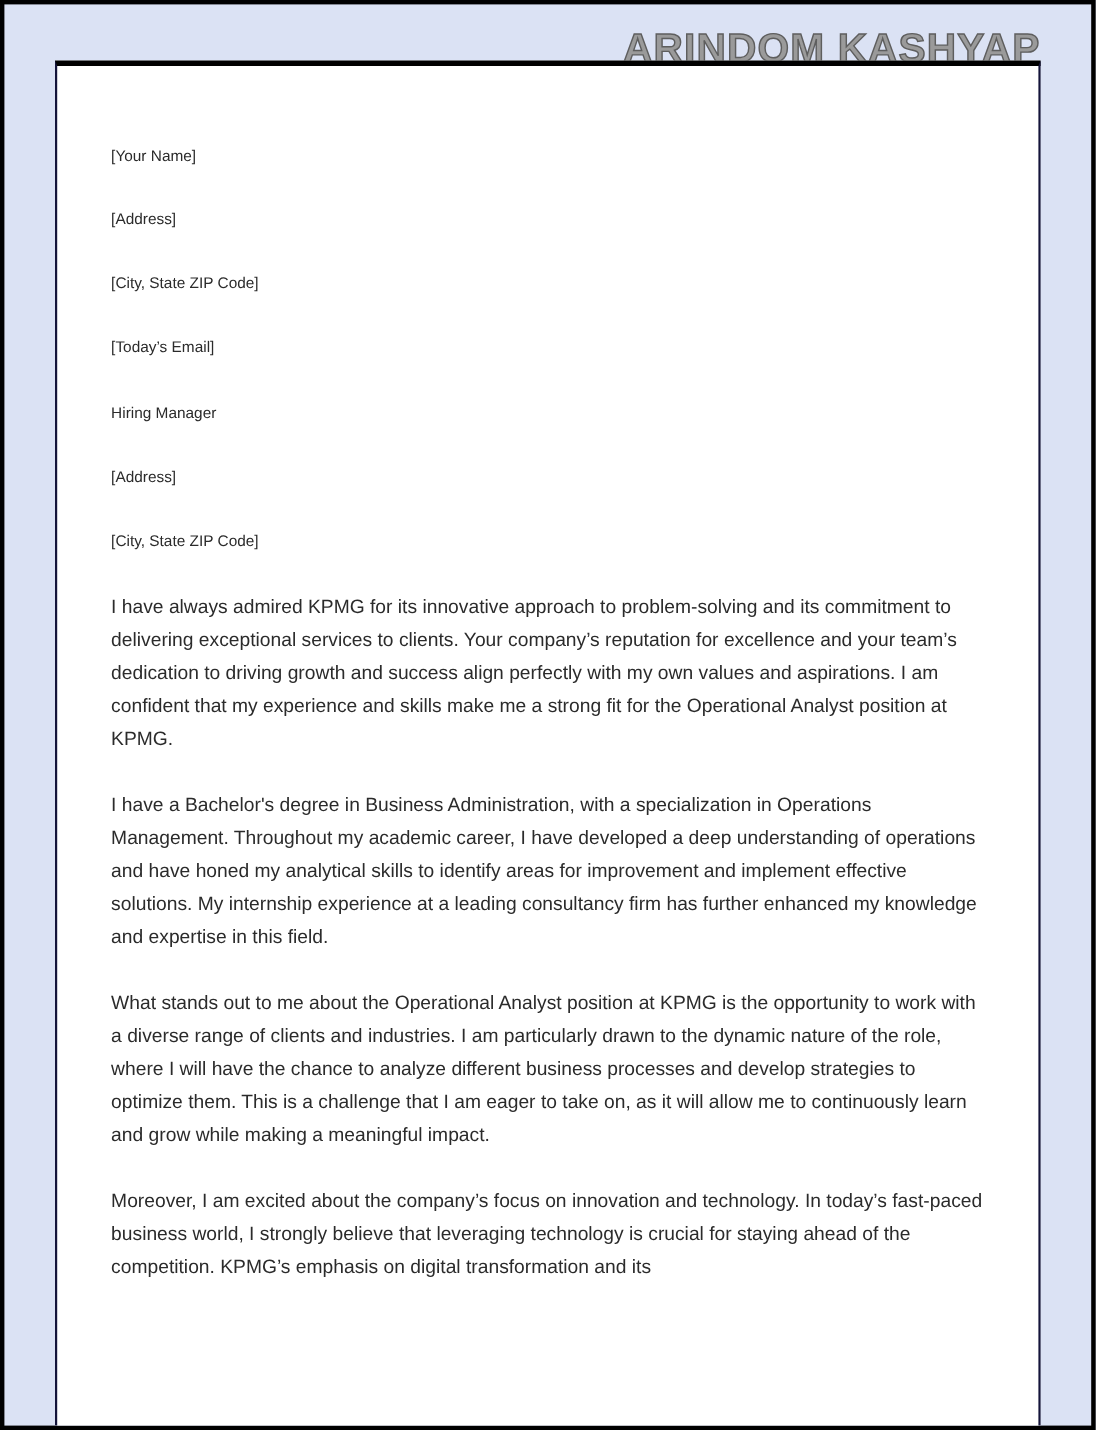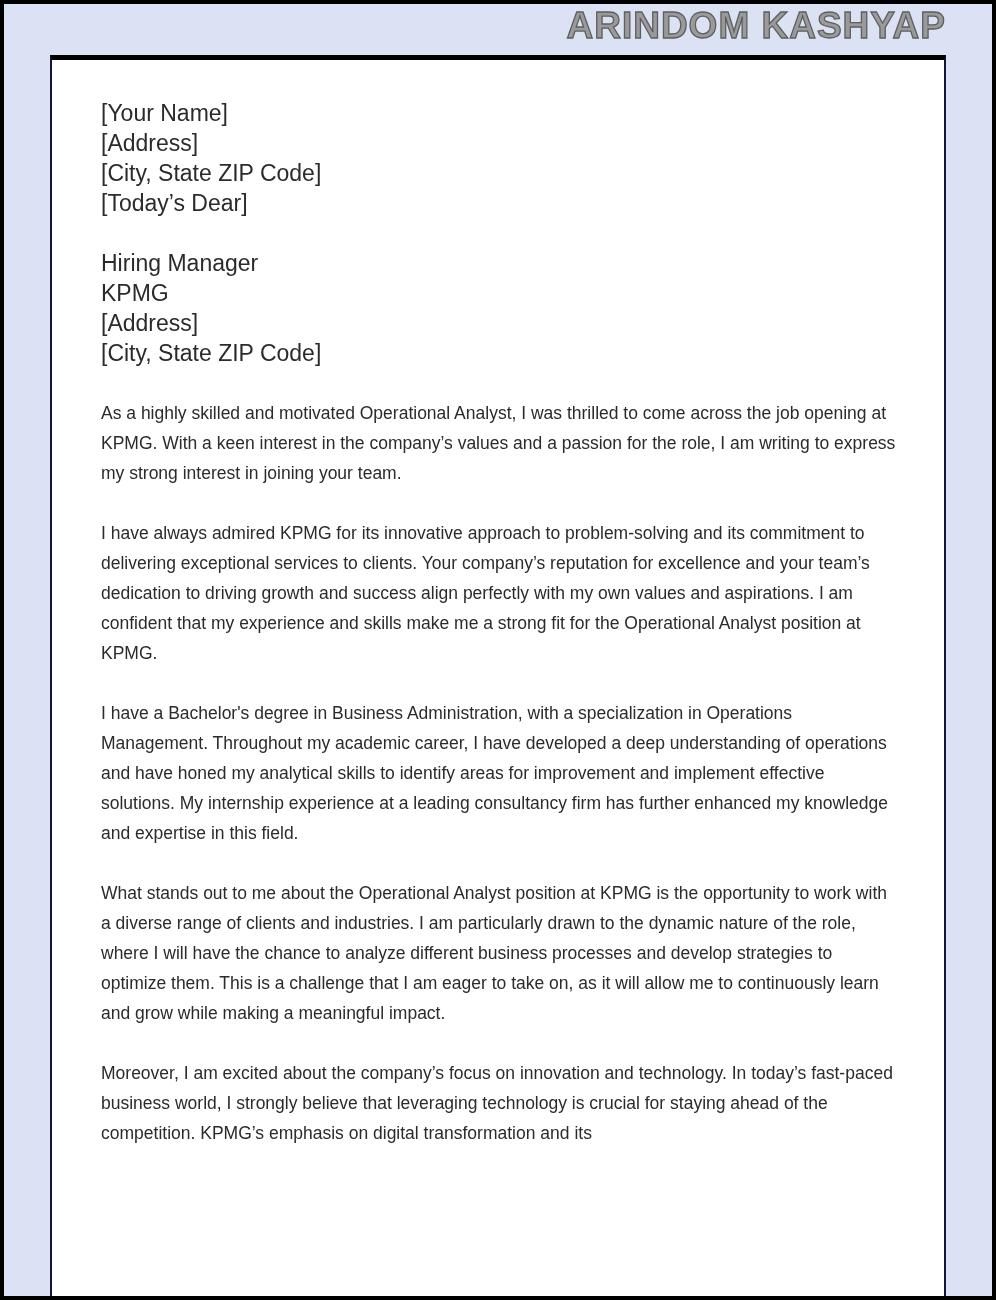--- a/index.html
+++ b/index.html
@@ -11,21 +11,21 @@
   .frame {
     width: 996px;
     height: 1300px;
     border: 4px solid #000;
     background: #dbe2f4;
     overflow: hidden;
     position: relative;
   }
   .header {
     height: 51px;
-    padding: 2px 46px 0 46px;
+    padding: 20px 46px 0 46px;
     display: flex;
     justify-content: flex-end;
     align-items: flex-start;
     text-align: right;
   }
   .header-name {
     font-size: 37px;
     font-weight: 700;
     letter-spacing: 1px;
     color: #9a9a9a;
@@ -39,22 +39,23 @@
     background: #ffffff;
     border-top: 5px solid #000;
     border-left: 2px solid #14143a;
     border-right: 2px solid #14143a;
     min-height: 1245px;
     padding: 38px 48px 40px 49px;
     position: relative;
     color: #2b2b2b;
   }
   .line {
-    font-size: 23px;
+    font-size: 14px;
     line-height: 30px;
+    margin-top: 28px;
   }
   .block { margin-bottom: 30px; }
   .para {
     font-size: 17.5px;
     line-height: 30px;
     margin-bottom: 30px;
     max-width: 800px;
   }
   .watermark {
     position: absolute;
@@ -72,32 +73,30 @@
   <div class="header">
     <div class="header-name">ARINDOM KASHYAP</div>
   </div>
 
   <div class="page">
 
     <div class="block">
       <div class="line">[Your Name]</div>
       <div class="line">[Address]</div>
       <div class="line">[City, State ZIP Code]</div>
-      <div class="line">[Today’s Dear]</div>
+      <div class="line">[Today’s Email]</div>
     </div>
 
     <div class="block">
       <div class="line">Hiring Manager</div>
-      <div class="line">KPMG</div>
       <div class="line">[Address]</div>
       <div class="line">[City, State ZIP Code]</div>
     </div>
 
 
-    <div class="para">As a highly skilled and motivated Operational Analyst, I was thrilled to come across the job opening at KPMG. With a keen interest in the company’s values and a passion for the role, I am writing to express my strong interest in joining your team.</div>
     <div class="para">I have always admired KPMG for its innovative approach to problem-solving and its commitment to delivering exceptional services to clients. Your company’s reputation for excellence and your team’s dedication to driving growth and success align perfectly with my own values and aspirations. I am confident that my experience and skills make me a strong fit for the Operational Analyst position at KPMG.</div>
     <div class="para">I have a Bachelor's degree in Business Administration, with a specialization in Operations Management. Throughout my academic career, I have developed a deep understanding of operations and have honed my analytical skills to identify areas for improvement and implement effective solutions. My internship experience at a leading consultancy firm has further enhanced my knowledge and expertise in this field.</div>
     <div class="para">What stands out to me about the Operational Analyst position at KPMG is the opportunity to work with a diverse range of clients and industries. I am particularly drawn to the dynamic nature of the role, where I will have the chance to analyze different business processes and develop strategies to optimize them. This is a challenge that I am eager to take on, as it will allow me to continuously learn and grow while making a meaningful impact.</div>
     <div class="para">Moreover, I am excited about the company’s focus on innovation and technology. In today’s fast-paced business world, I strongly believe that leveraging technology is crucial for staying ahead of the competition. KPMG’s emphasis on digital transformation and its</div>
 
     <div class="watermark">lazyapply.com</div>
   </div>
 
 </div>
 

